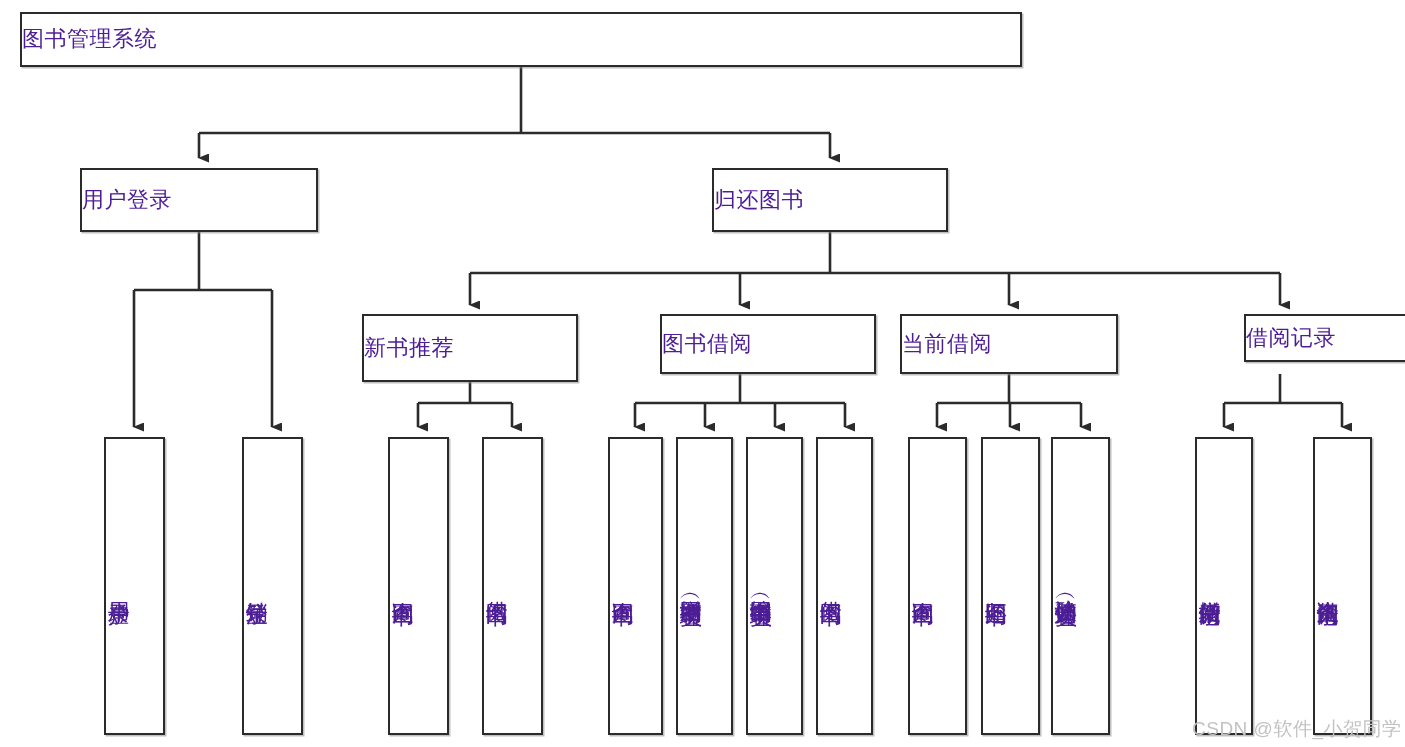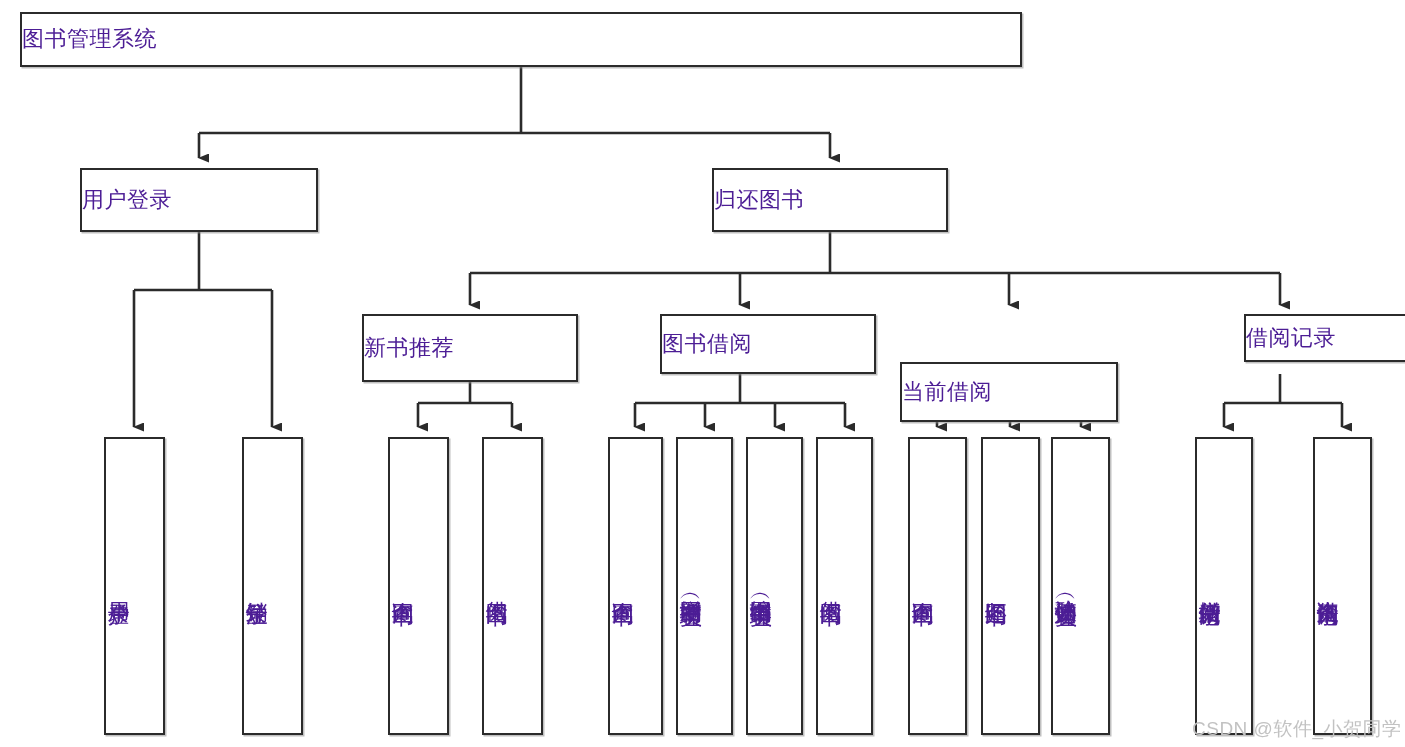--- a/index.html
+++ b/index.html
@@ -123,21 +123,21 @@
   <div class="node-box" style="left:712px; top:168px; width:236px; height:64px;">
     <span class="node-label-h">归还图书</span>
   </div>
 
   <div class="node-box" style="left:362px; top:314px; width:216px; height:68px;">
     <span class="node-label-h">新书推荐</span>
   </div>
   <div class="node-box" style="left:632px; top:314px; width:216px; height:60px;margin-left:28px;">
     <span class="node-label-h">图书借阅</span>
   </div>
-  <div class="node-box" style="left:900px; top:314px; width:218px; height:60px;margin-top:48px;">
+  <div class="node-box" style="left:900px; top:314px; width:218px; height:60px;">
     <span class="node-label-h">当前借阅</span>
   </div>
   <div class="node-box" style="left:1244px; top:314px; width:216px; height:48px;">
     <span class="node-label-h">借阅记录</span>
   </div>
 
   <div class="node-box" style="left:104px; top:437px; width:61px; height:298px;">
     <span class="node-label-v">用户登录</span>
   </div>
   <div class="node-box" style="left:242px; top:437px; width:61px; height:298px;">

